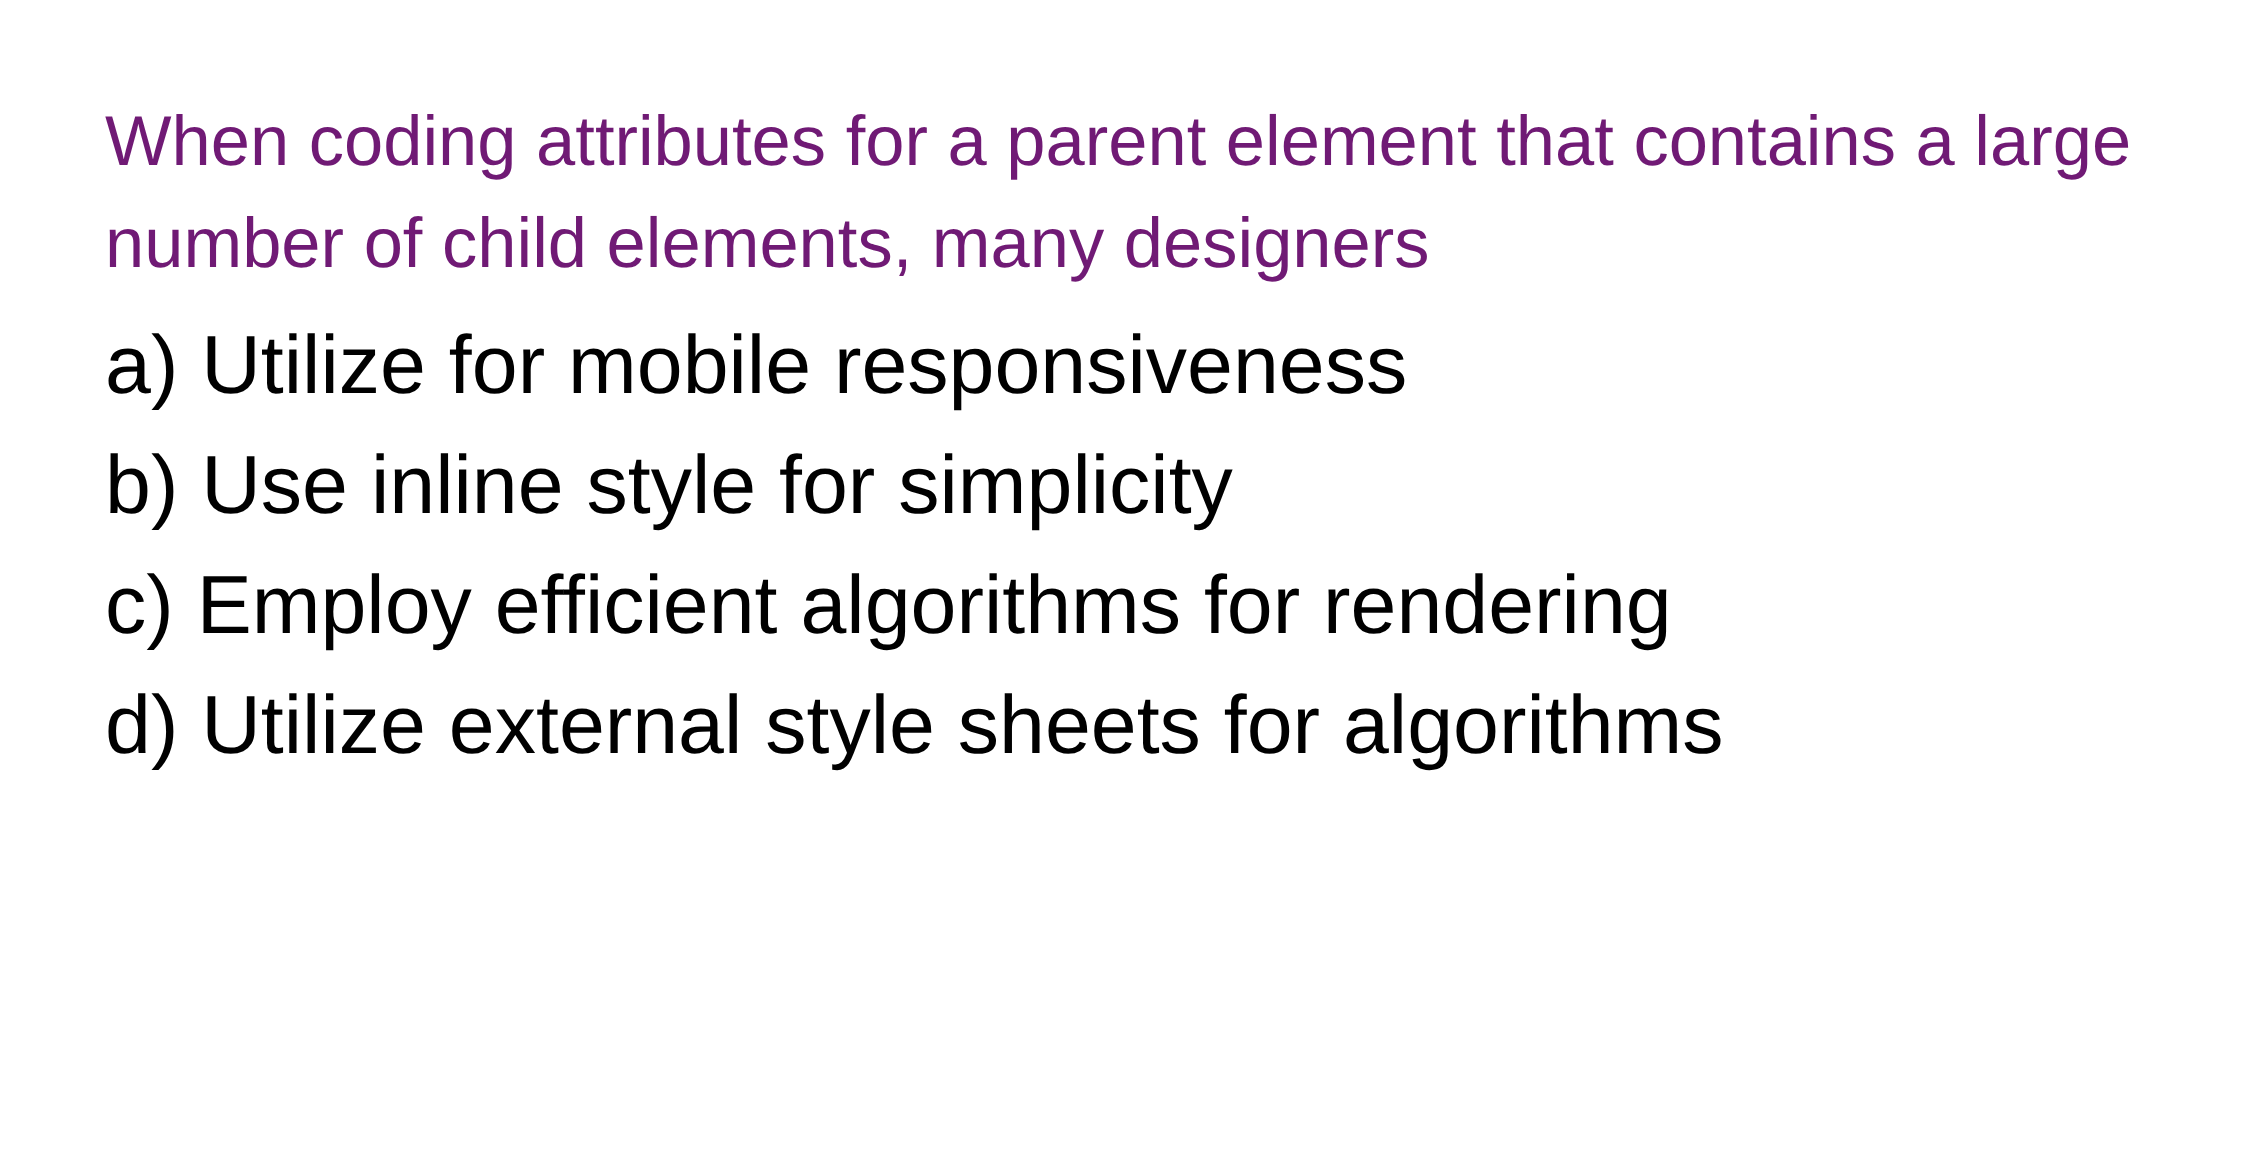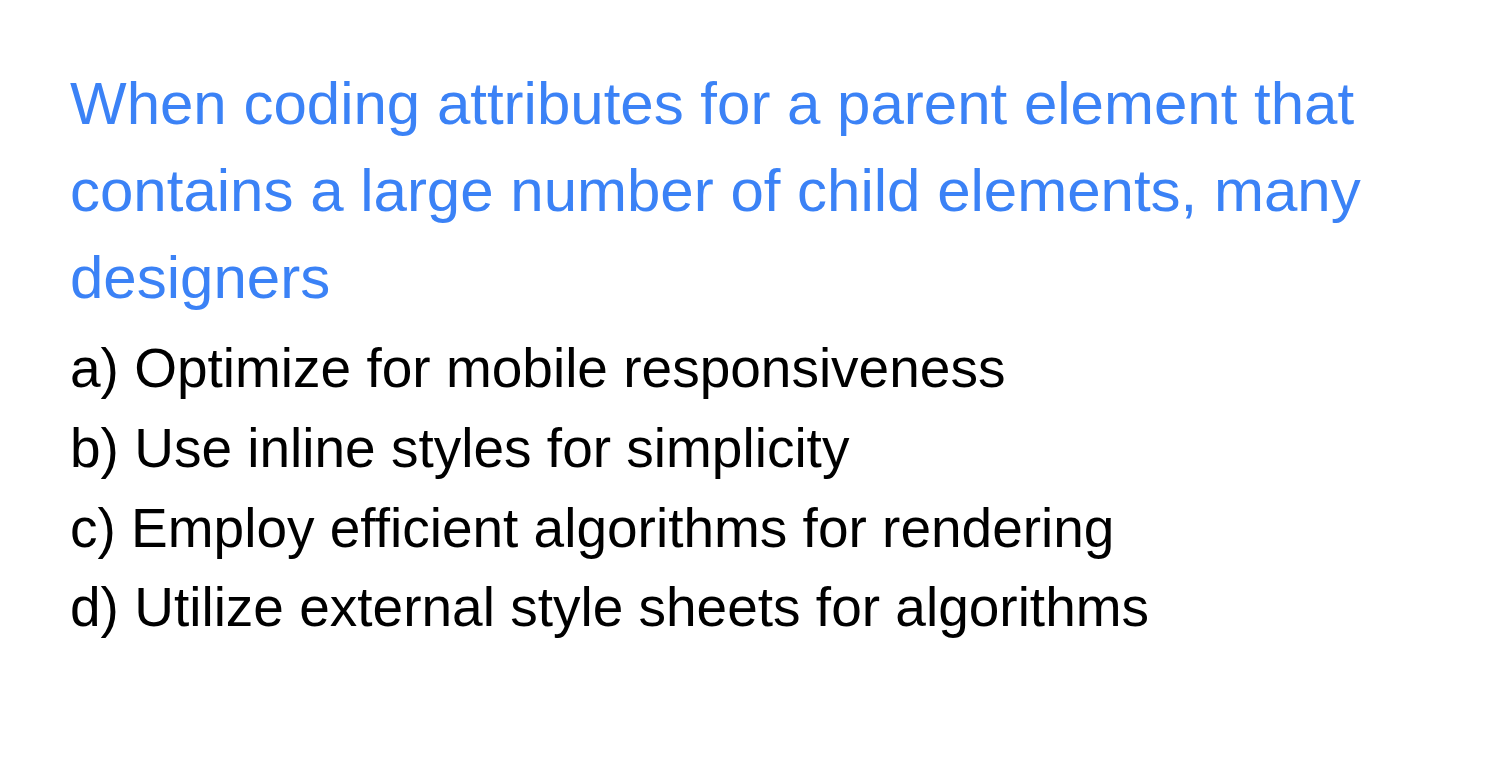--- a/index.html
+++ b/index.html
@@ -8,23 +8,23 @@
       box-sizing: border-box;
     }
     body {
       background: #ffffff;
       font-family: -apple-system, BlinkMacSystemFont, "Segoe UI", Helvetica, Arial, sans-serif;
       width: 1500px;
       height: 776px;
       padding: 60px 70px;
     }
     .question-stem {
-      font-size: 60px;
+      font-size: 47px;
       line-height: 1.45;
-      color: #3b82f6;
+      color: #701a75;
       font-weight: 400;
       margin-bottom: 8px;
     }
     .option {
       font-size: 55px;
       line-height: 1.45;
       color: #000000;
       font-weight: 400;
     }
     .option-label {
@@ -34,26 +34,26 @@
       display: inline;
     }
   </style>
 </head>
 <body>
 
 <div class="question-stem">When coding attributes for a parent element that contains a large number of child elements, many designers</div>
 
 <div class="option">
   <span class="option-label">a)</span>
-  <span class="option-text">Optimize for mobile responsiveness</span>
+  <span class="option-text">Utilize for mobile responsiveness</span>
 </div>
 
 <div class="option">
   <span class="option-label">b)</span>
-  <span class="option-text">Use inline styles for simplicity</span>
+  <span class="option-text">Use inline style for simplicity</span>
 </div>
 
 <div class="option">
   <span class="option-label">c)</span>
   <span class="option-text">Employ efficient algorithms for rendering</span>
 </div>
 
 <div class="option">
   <span class="option-label">d)</span>
   <span class="option-text">Utilize external style sheets for algorithms</span>

